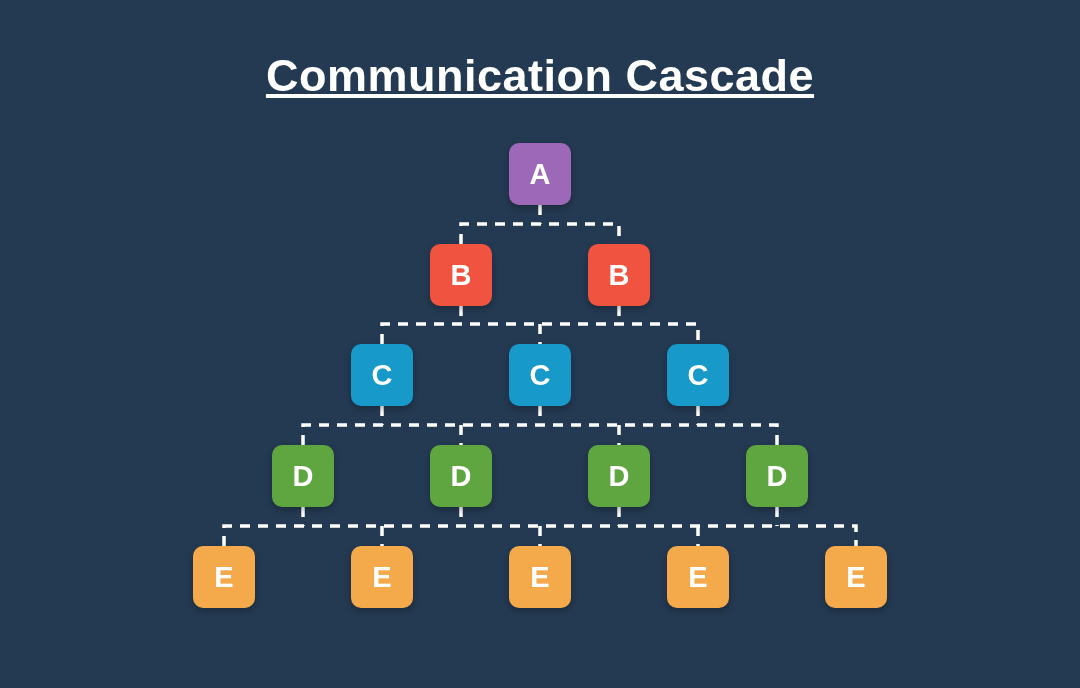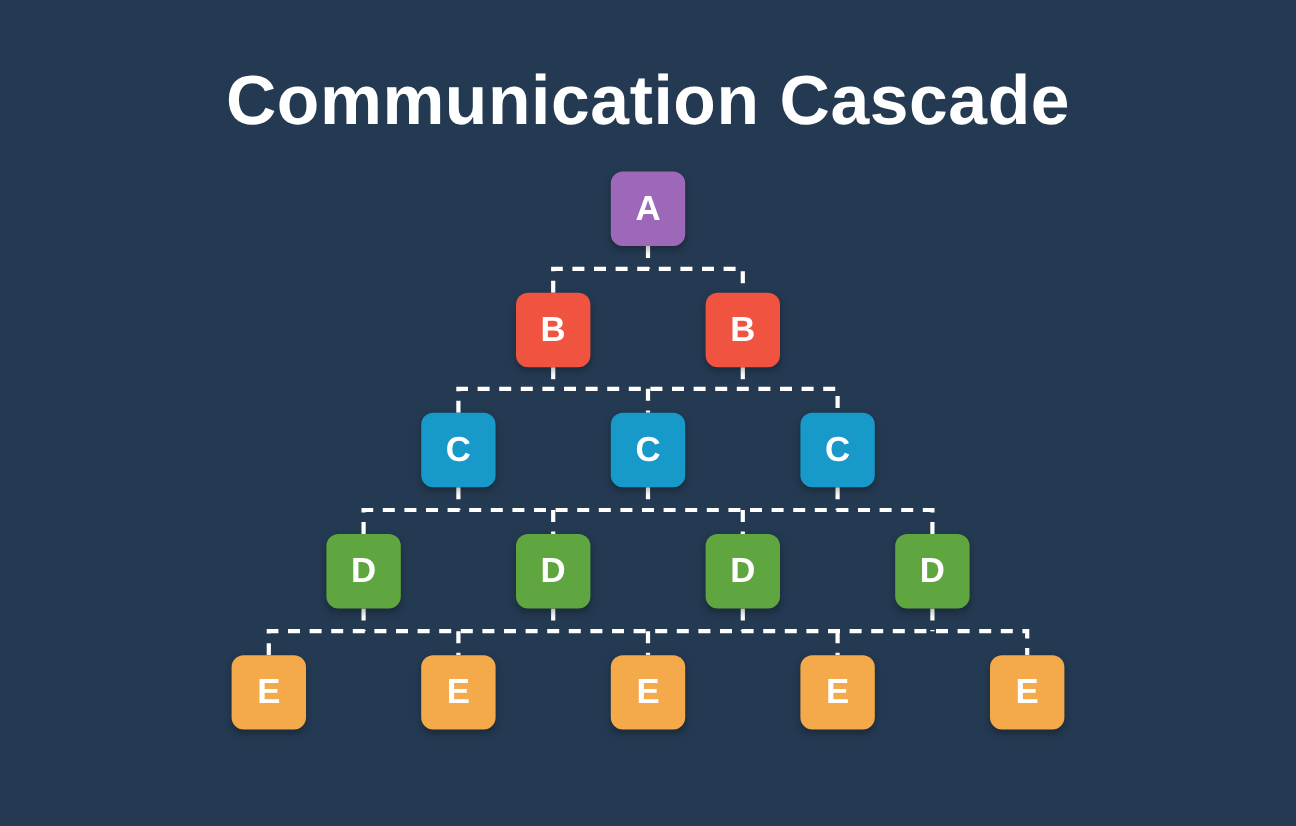--- a/index.html
+++ b/index.html
@@ -13,24 +13,25 @@
     height: 688px;
     overflow: hidden;
   }
   .title {
     position: absolute;
     top: 50px;
     left: 0;
     width: 100%;
     margin: 0;
     text-align: center;
-    font-size: 58px;
+    font-size: 45px;
     font-weight: bold;
     letter-spacing: 0.5px;
     color: #ffffff;
+    text-decoration: underline;
   }
   .connectors {
     position: absolute;
     top: 0;
     left: 0;
     width: 1080px;
     height: 688px;
   }
   .node {
     position: absolute;

